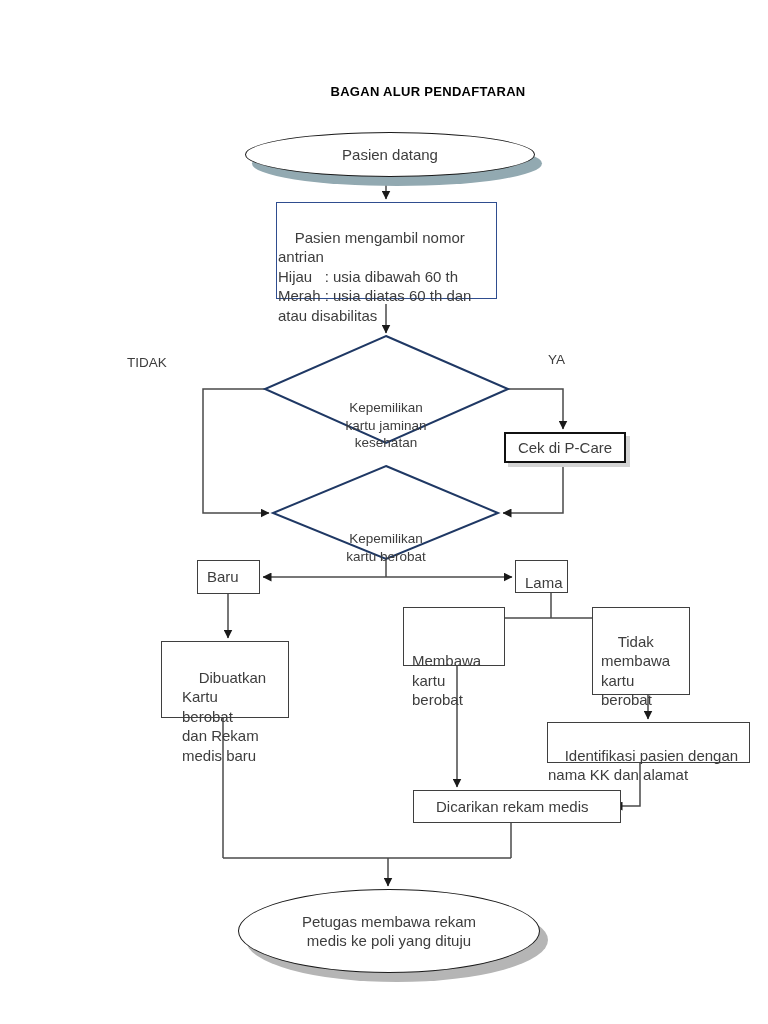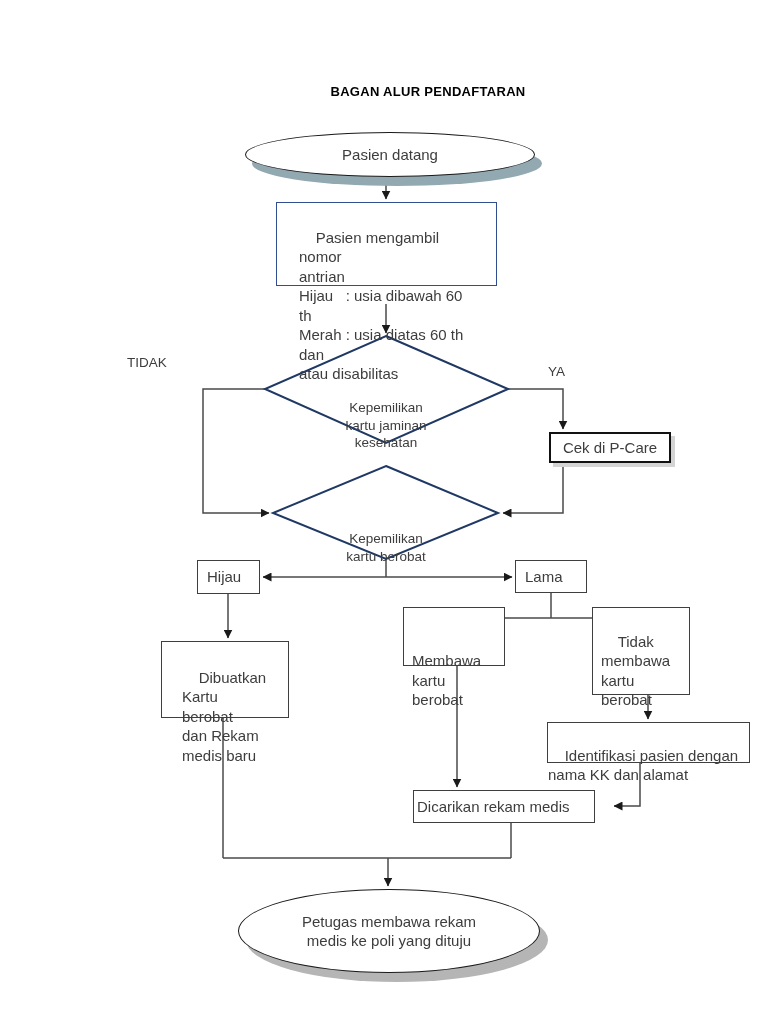--- a/index.html
+++ b/index.html
@@ -23,48 +23,48 @@
   }
   .rect { border:1.5px solid var(--box-border,#3f3f3f); }
   .oval {
     border:1.6px solid #1a1a1a; border-radius:50%;
     display:flex; align-items:center; justify-content:center; text-align:center;
   }
   .start-oval { left:245px; top:132px; width:290px; height:45px;
     box-shadow:7px 9px 0 var(--oval-shadow-start,#92a9b1); }
   .end-oval { left:238px; top:889px; width:302px; height:84px;
     box-shadow:8px 9px 0 var(--oval-shadow-end,#b5b5b5); }
-  .queue-rect { left:276px; top:202px; width:221px; height:84px;
-    border:1.6px solid var(--rect-blue-border,#2f4d8f); padding:5px 22px; }
+  .queue-rect { left:276px; top:202px; width:221px; height:97px;
+    border:1.6px solid var(--rect-blue-border,#2f4d8f); padding:5px 1px; }
   .cek-rect { left:504px; top:432px; width:122px; height:31px;
     border:2px solid #111; box-shadow:4px 4px 0 var(--cek-shadow,#d4d4d4);
-    display:flex; align-items:center; justify-content:center;margin-left:45px; }
+    display:flex; align-items:center; justify-content:center; }
   .baru-rect { left:197px; top:560px; width:63px; height:34px;
     display:flex; align-items:center; padding-left:9px; }
-  .lama-rect { left:515px; top:560px; width:72px; height:33px;
-    display:flex; align-items:center; padding-left:9px; }
+  .lama-rect { left:515px; top:560px; width:53px; height:33px;
+    display:flex; align-items:flex-end; padding-left:9px; }
   .dibuatkan-rect { left:161px; top:641px; width:128px; height:77px; padding:6px 20px; }
   .membawa-rect { left:403px; top:607px; width:102px; height:59px; padding:4px 8px; }
   .tidakmembawa-rect { left:592px; top:607px; width:98px; height:88px; padding:4px 8px; }
   .identifikasi-rect { left:547px; top:722px; width:203px; height:41px; padding:3px 0; }
-  .dicarikan-rect { left:413px; top:790px; width:182px; height:33px;
-    display:flex; align-items:center; padding-left:3px; }
+  .dicarikan-rect { left:413px; top:790px; width:208px; height:33px;
+    display:flex; align-items:center; padding-left:22px; }
   .diamond-label {
     position:absolute; text-align:center; background:transparent;
     color:var(--text-color,#3d3d3d); font-size:13.5px; line-height:1.3;
     white-space:pre-wrap;
     margin-top:36px;
   }
   .d1-label { left:306px; top:363px; width:160px; }
   .d2-label { left:306px; top:494px; width:160px; }
   .branch-label {
     position:absolute; font-size:13.5px; color:var(--text-color,#3d3d3d);
   }
   .no-label { left:127px; top:355px; }
-  .yes-label { left:548px; top:364px; }
+  .yes-label { left:548px; top:352px; }
 </style>
 </head>
 <body>
 
 <div id="canvas">
 
   <svg id="edges" viewBox="0 0 768 1024" xmlns="http://www.w3.org/2000/svg">
     <defs>
       <marker id="arrow" viewBox="0 0 9 9" refX="8.5" refY="4.5" markerWidth="9" markerHeight="9" markerUnits="userSpaceOnUse" orient="auto">
         <path d="M0,0 L9,4.5 L0,9 z" style="fill:var(--arrow-color,#1a1a1a)"></path>
@@ -116,21 +116,21 @@
 kesehatan</div>
 
   <div class="node cek-rect">
     <span>Cek di P-Care</span>
   </div>
 
   <div class="diamond-label d2-label">Kepemilikan
 kartu berobat</div>
 
   <div class="node rect baru-rect">
-    <span>Hijau</span>
+    <span>Baru</span>
   </div>
 
   <div class="node rect lama-rect">
     <span>Lama</span>
   </div>
 
   <div class="node rect dibuatkan-rect">
     <span>Dibuatkan
 Kartu berobat
 dan Rekam

